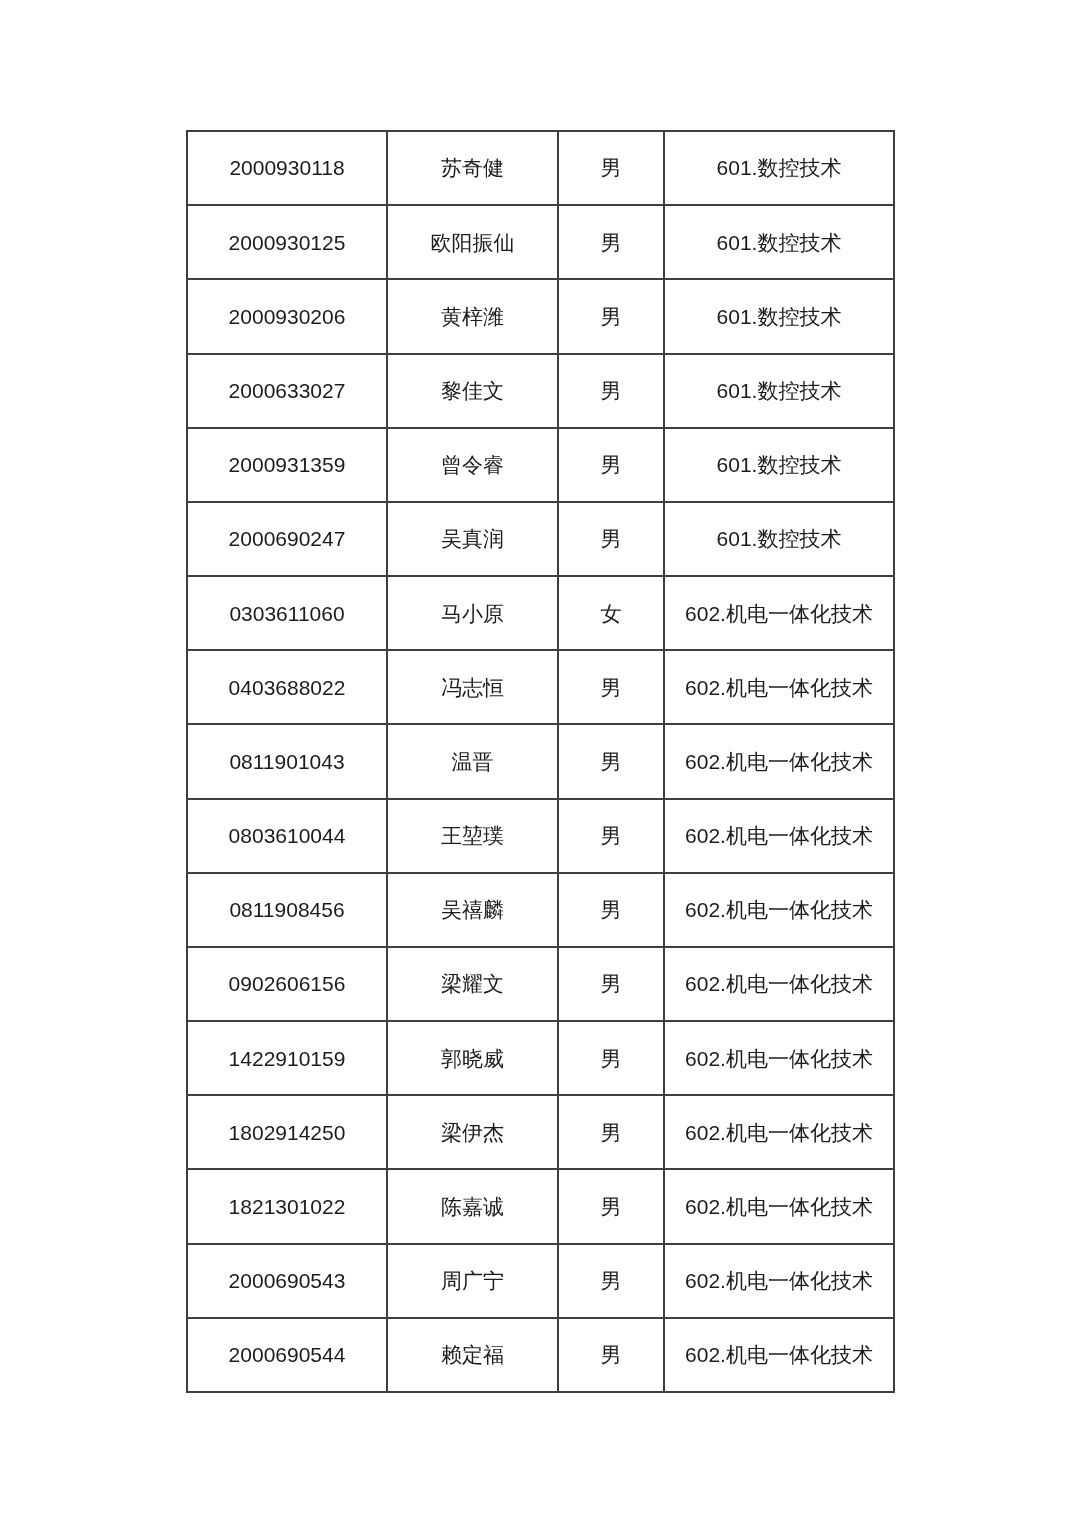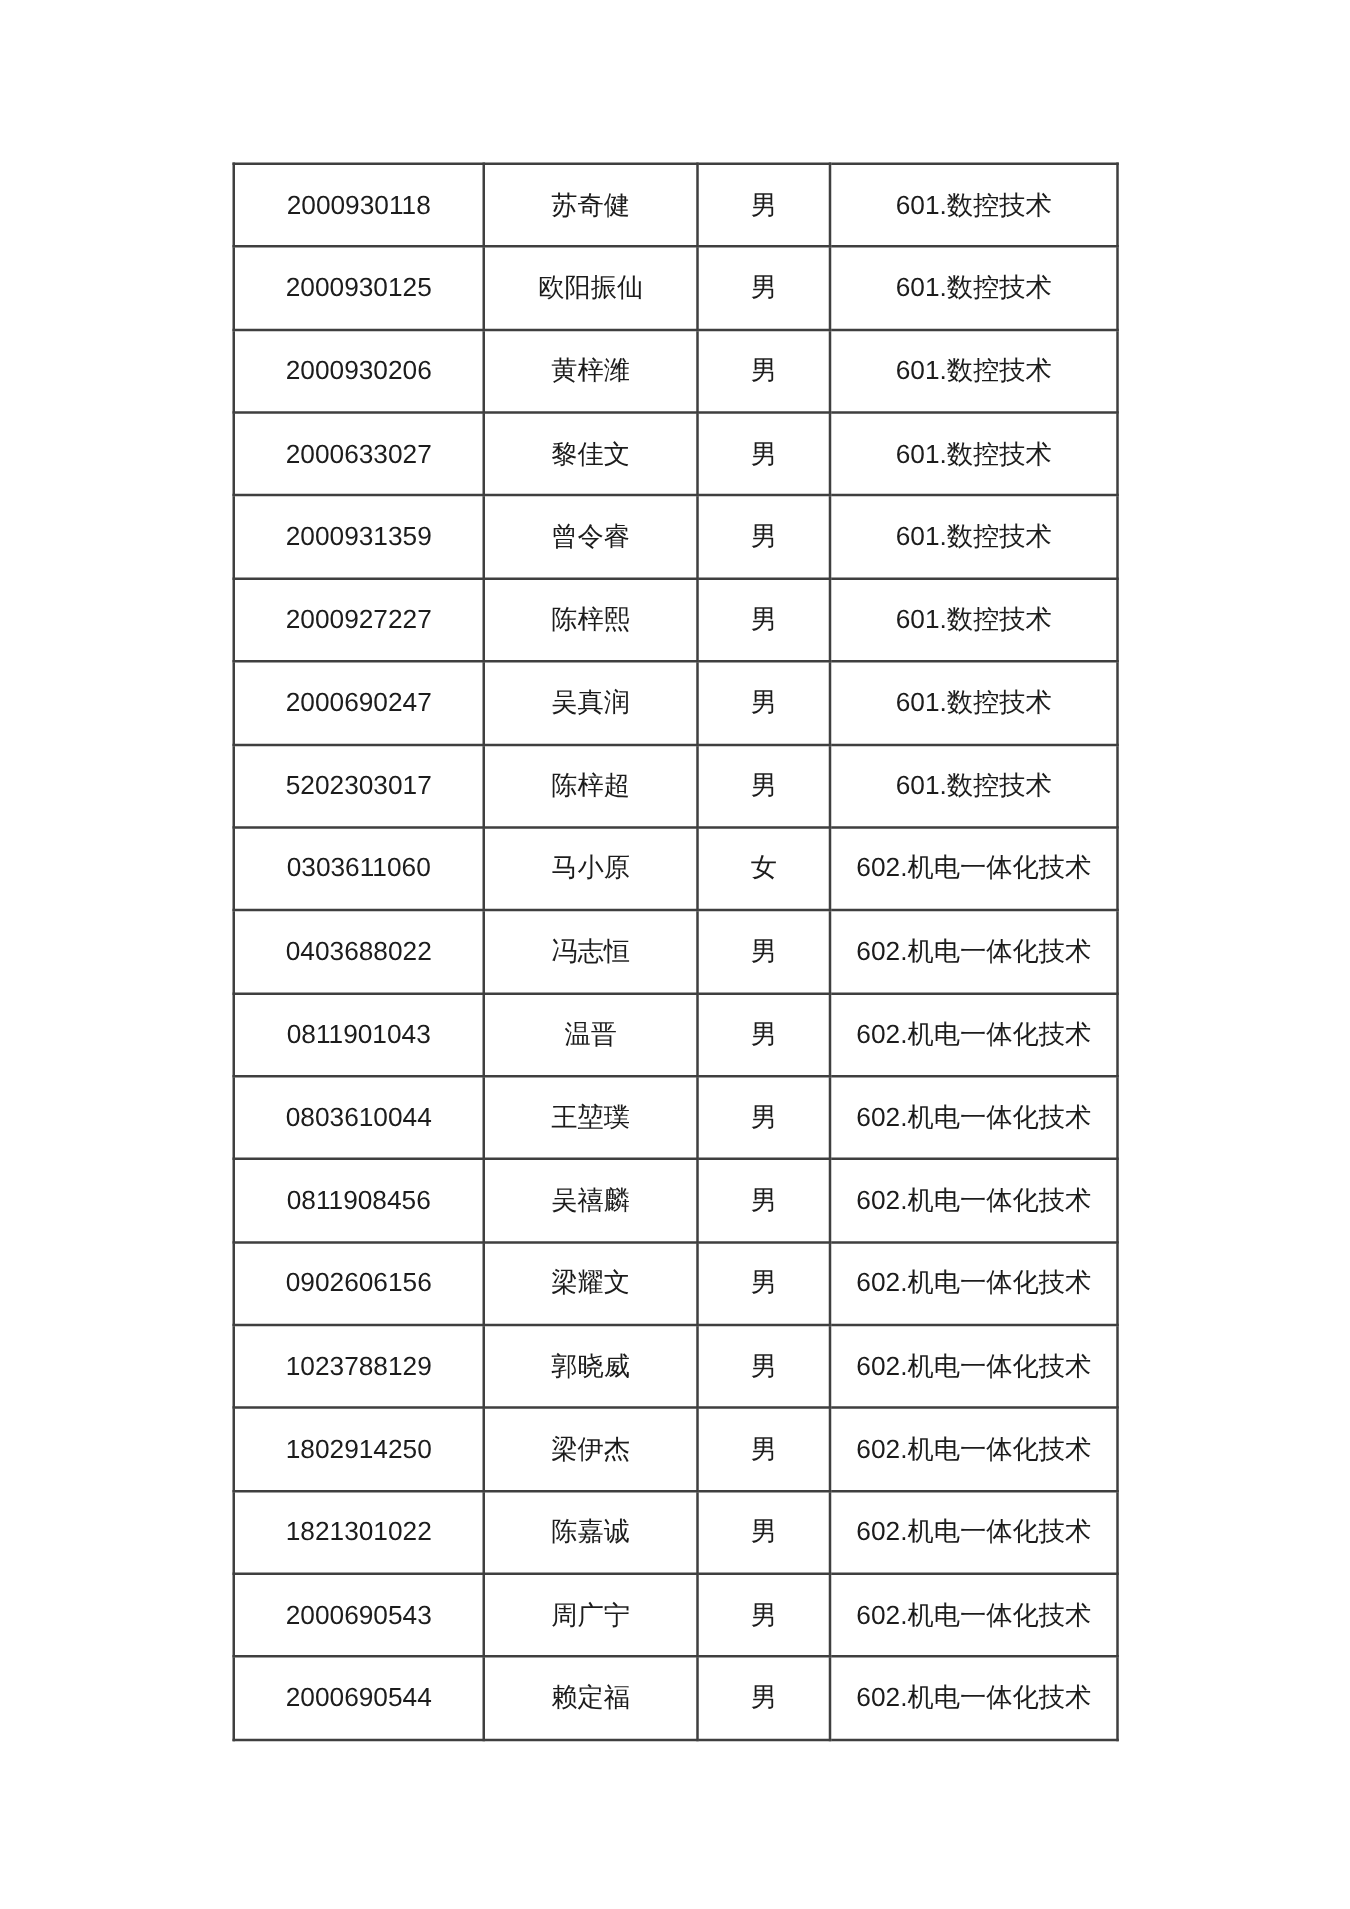--- a/index.html
+++ b/index.html
@@ -83,41 +83,29 @@
     <td>601.数控技术</td>
   </tr>
 
   <tr>
     <td>2000931359</td>
     <td>曾令睿</td>
     <td>男</td>
     <td>601.数控技术</td>
   </tr>
 
-  <tr>
-    <td>2000927227</td>
-    <td>陈梓熙</td>
-    <td>男</td>
-    <td>601.数控技术</td>
-  </tr>
 
 
   <tr>
     <td>2000690247</td>
     <td>吴真润</td>
     <td>男</td>
     <td>601.数控技术</td>
   </tr>
 
-  <tr>
-    <td>5202303017</td>
-    <td>陈梓超</td>
-    <td>男</td>
-    <td>601.数控技术</td>
-  </tr>
 
   <tr>
     <td>0303611060</td>
     <td>马小原</td>
     <td>女</td>
     <td>602.机电一体化技术</td>
   </tr>
 
   <tr>
     <td>0403688022</td>
@@ -150,21 +138,21 @@
 
   <tr>
     <td>0902606156</td>
     <td>梁耀文</td>
     <td>男</td>
     <td>602.机电一体化技术</td>
   </tr>
 
 
   <tr>
-    <td>1023788129</td>
+    <td>1422910159</td>
     <td>郭晓威</td>
     <td>男</td>
     <td>602.机电一体化技术</td>
   </tr>
 
   <tr>
     <td>1802914250</td>
     <td>梁伊杰</td>
     <td>男</td>
     <td>602.机电一体化技术</td>

